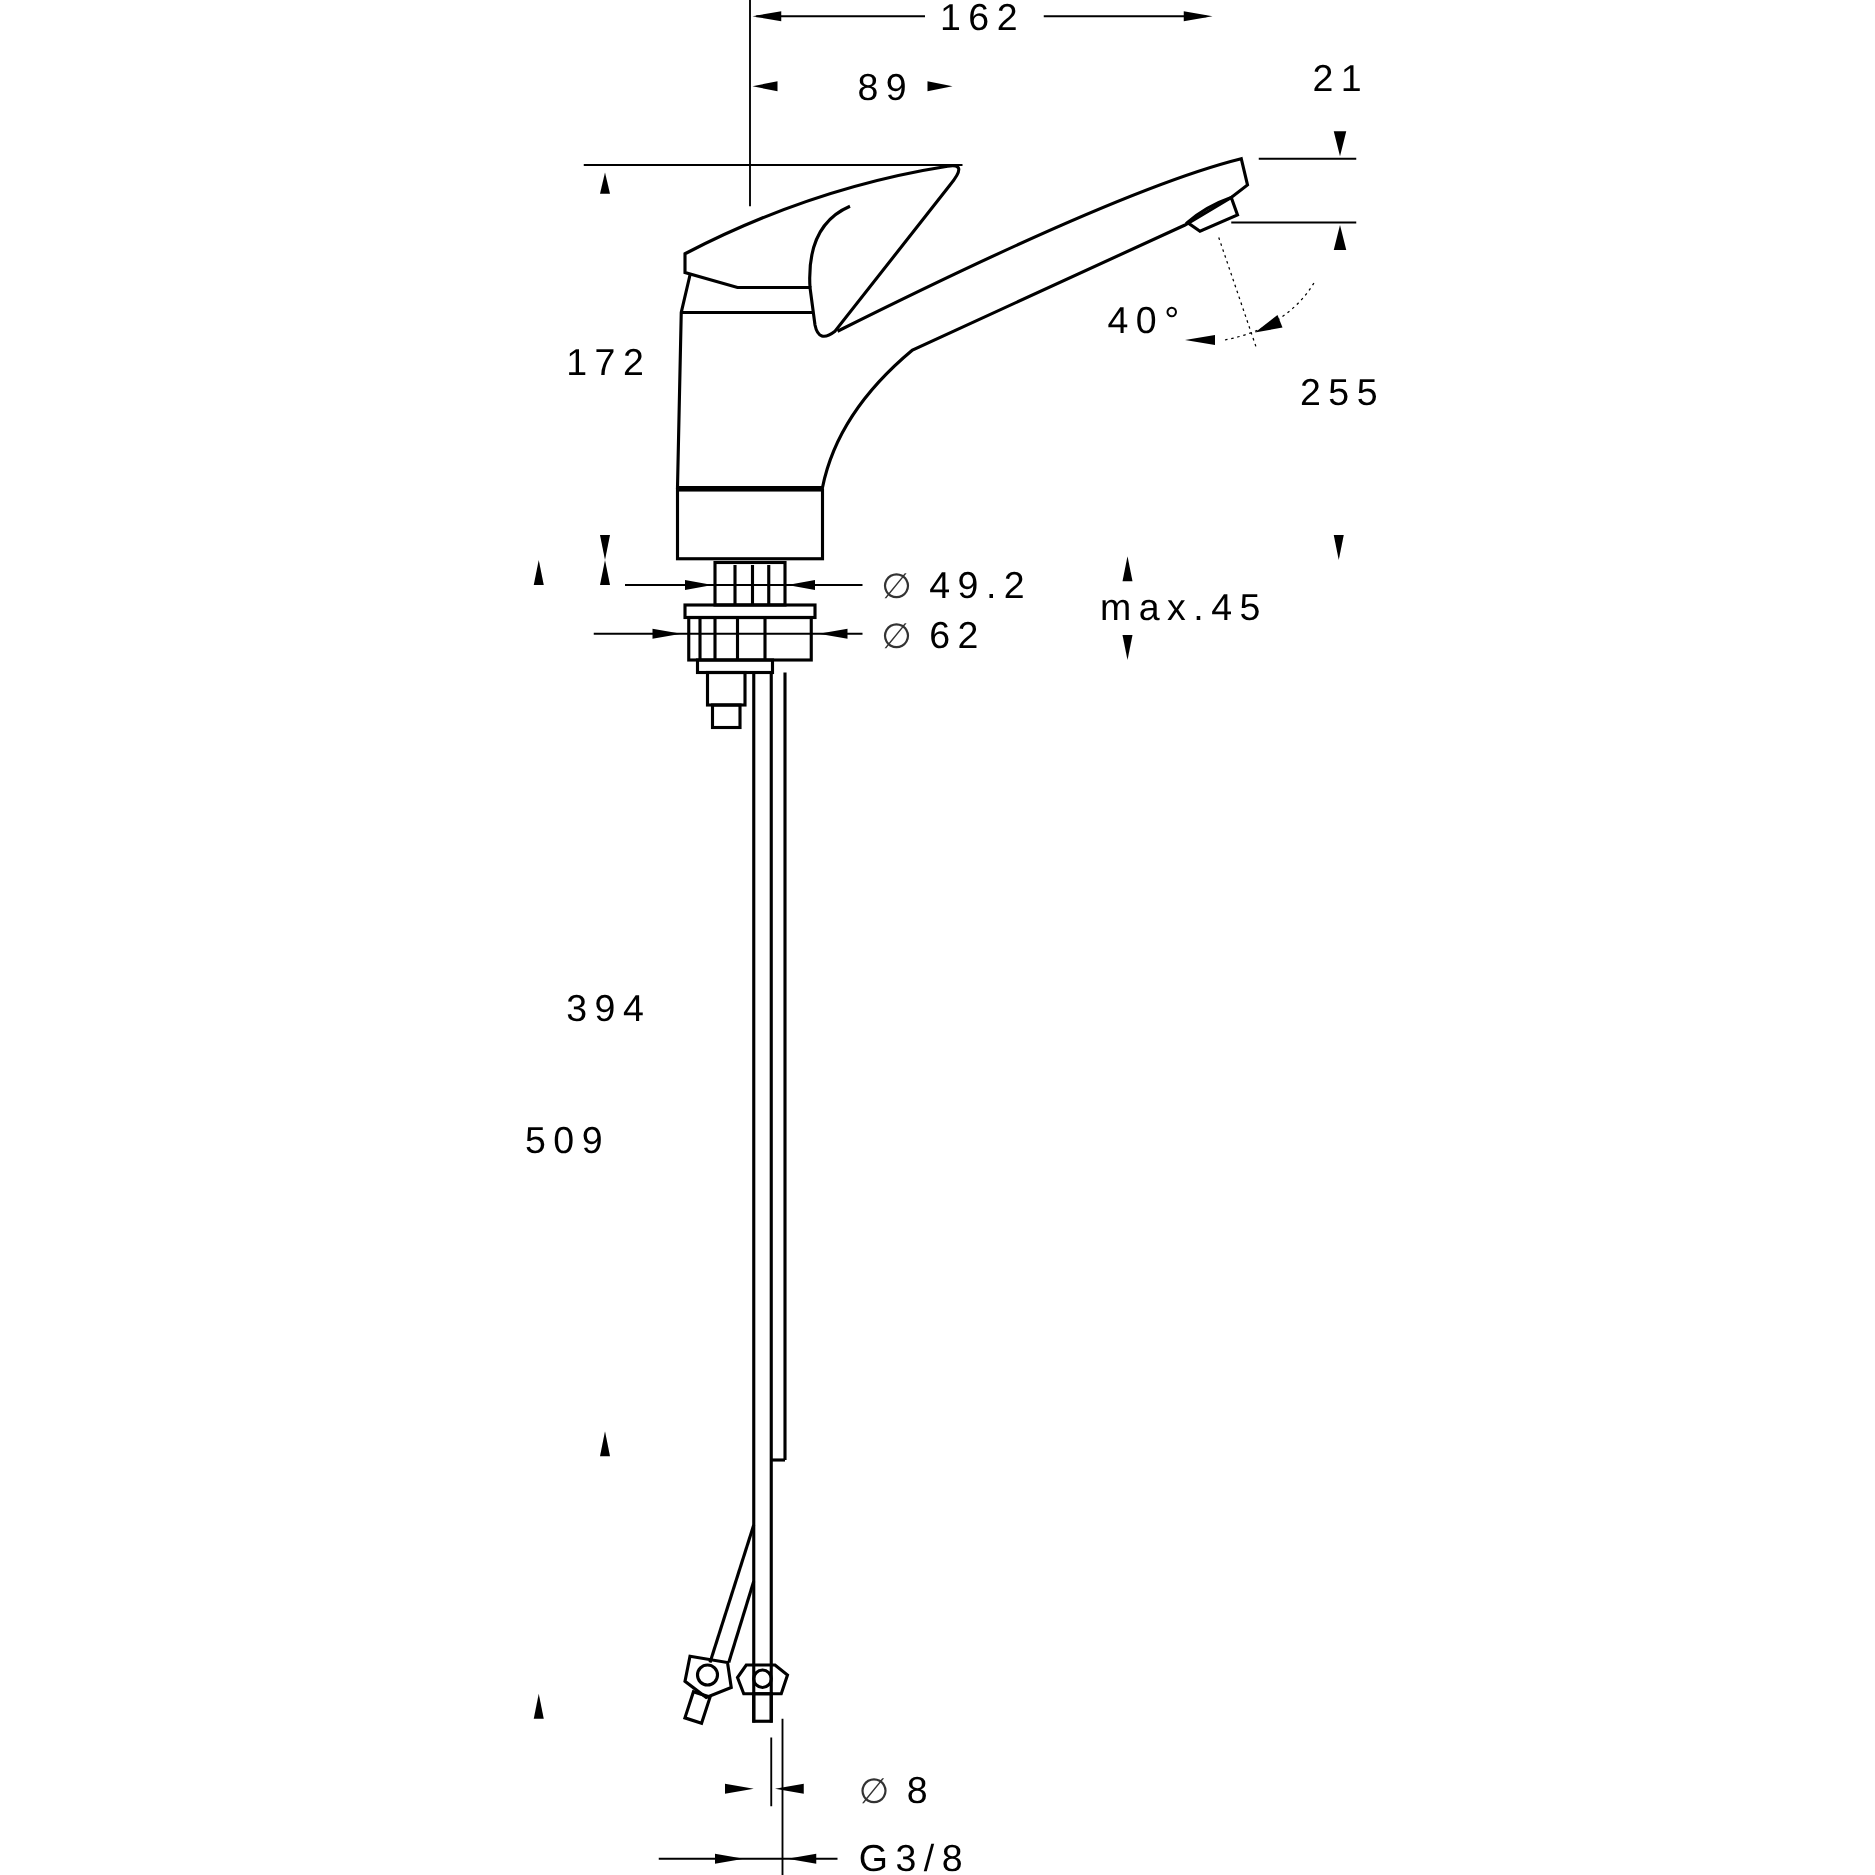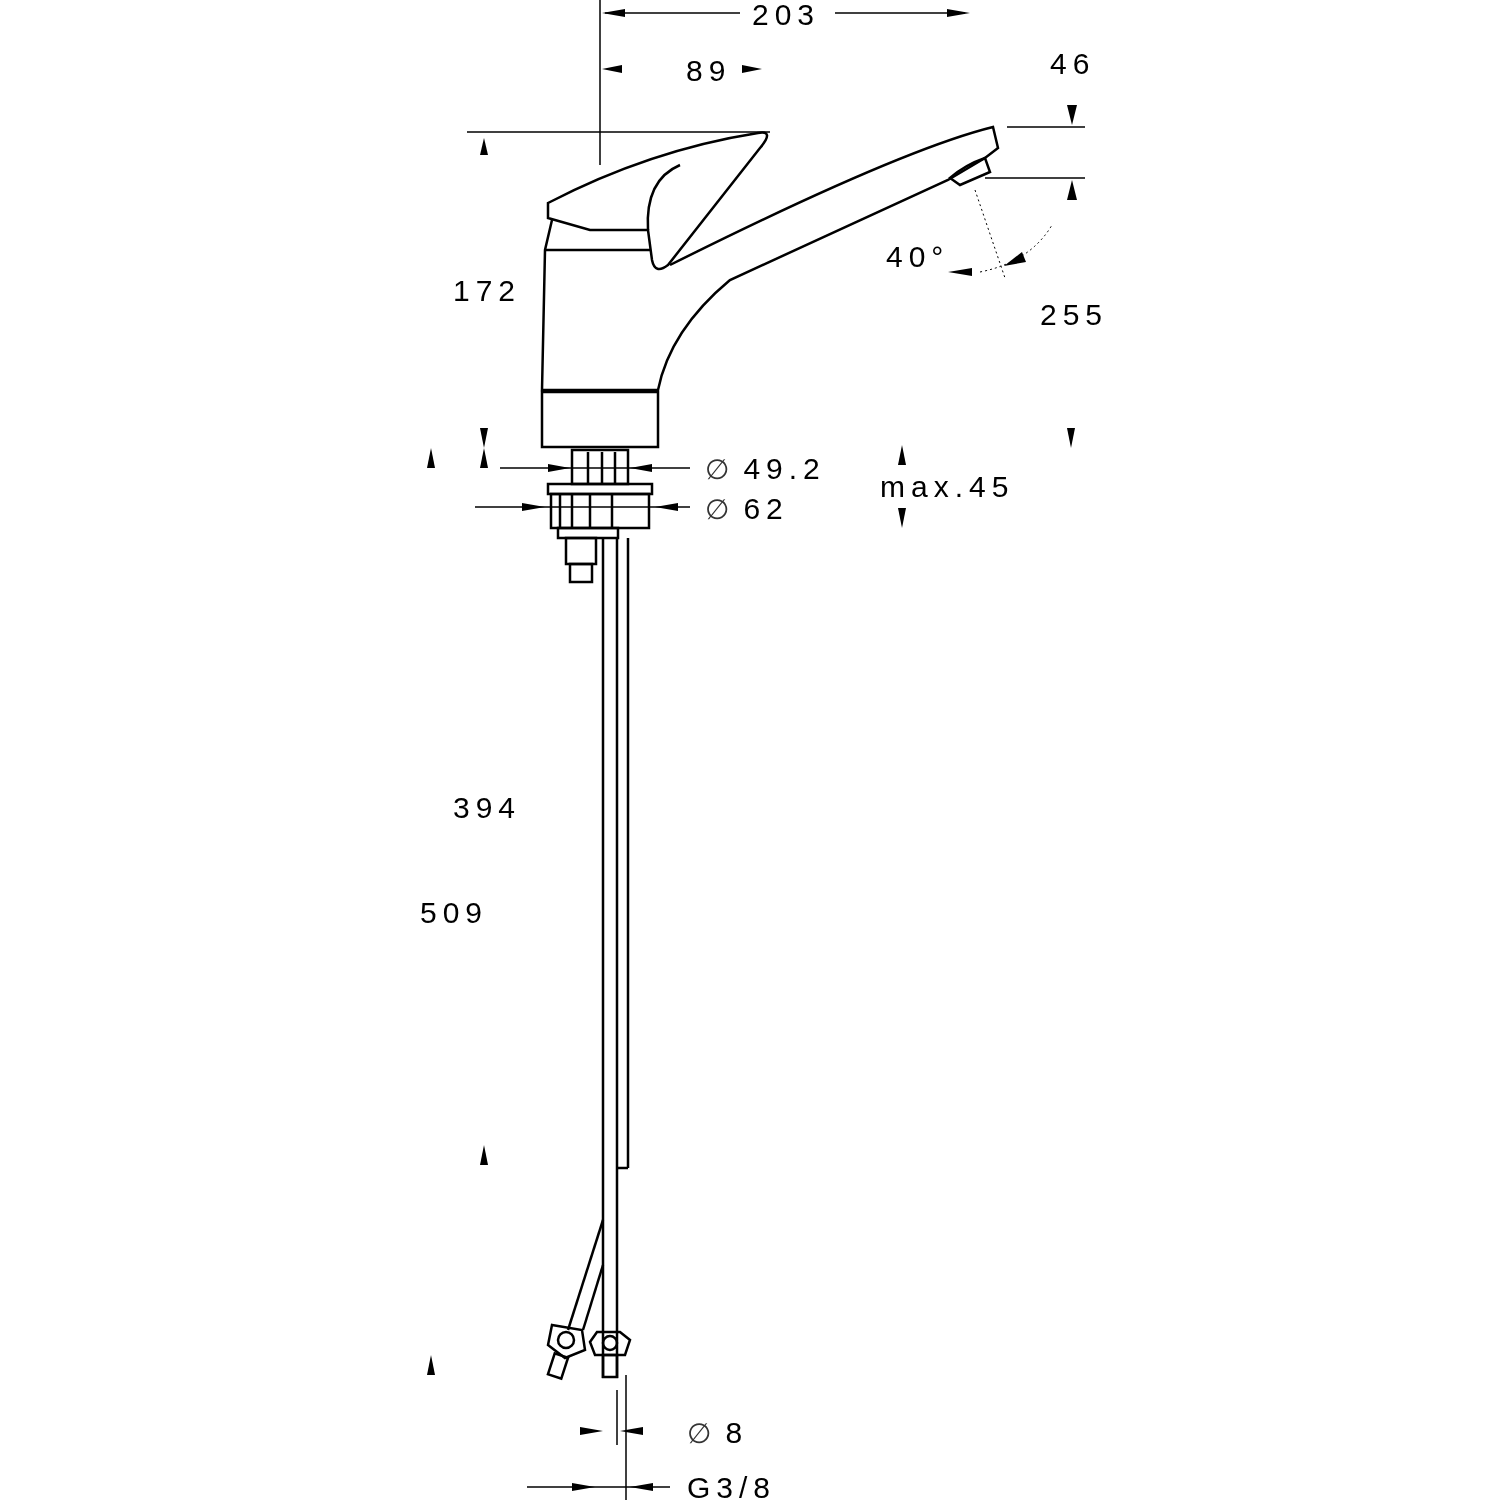--- a/index.html
+++ b/index.html
@@ -103,23 +103,23 @@
 
     <path class="line" d="M 552 1325 L 582 1330 L 585 1350 L 565 1358 L 548 1345 Z"></path>
     <circle class="line" cx="566" cy="1340" r="8"></circle>
     <rect class="line" x="551" y="1355" width="14" height="22" transform="rotate(18 558 1366)"></rect>
     <path class="line" d="M 597 1332 L 620 1332 L 630 1340 L 625 1355 L 595 1355 L 590 1342 Z"></path>
     <circle class="line" cx="610" cy="1343" r="7"></circle>
     <rect class="line" x="603" y="1355" width="14" height="22"></rect>
   </g>
 </svg>
 
-<div class="dim-label" style="left:752px; top:0px;">203</div>
+<div class="dim-label" style="left:752px; top:0px;">162</div>
 <div class="dim-label" style="left:686px; top:56px;">89</div>
-<div class="dim-label" style="left:1050px; top:49px;">46</div>
+<div class="dim-label" style="left:1050px; top:49px;">21</div>
 <div class="dim-label" style="left:453px; top:276px;">172</div>
 <div class="dim-label" style="left:886px; top:242px;">40°</div>
 <div class="dim-label" style="left:1040px; top:300px;">255</div>
 
 <div class="dim-label" style="left:705px; top:454px;">
   <span class="dia">∅</span><span>49.2</span>
 </div>
 <div class="dim-label" style="left:705px; top:494px;">
   <span class="dia">∅</span><span>62</span>
 </div>

